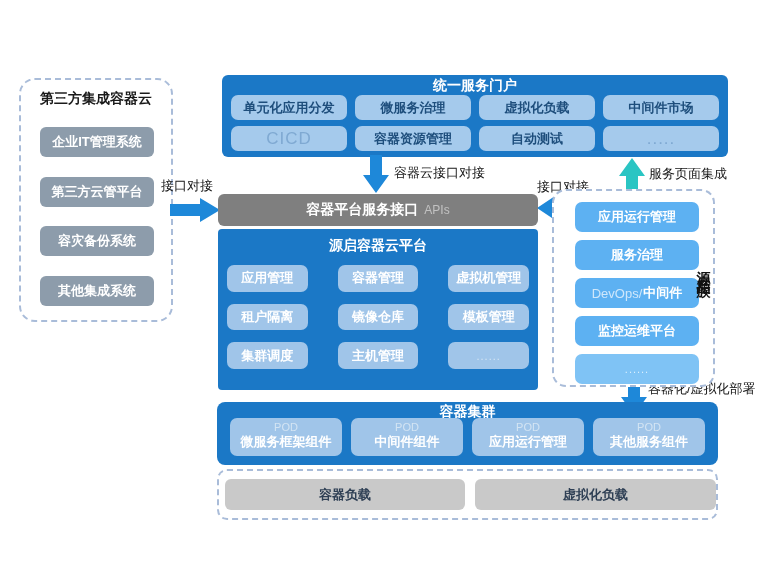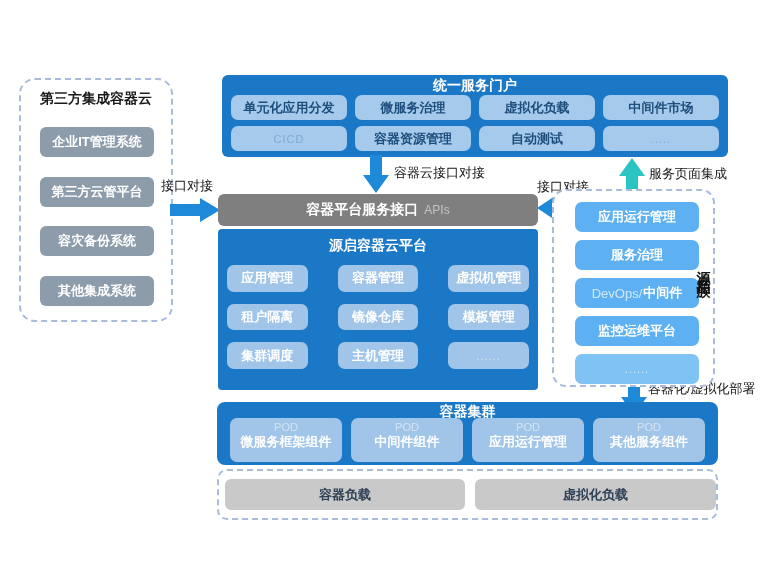--- a/index.html
+++ b/index.html
@@ -9,21 +9,21 @@
     overflow:hidden;
   }
   
   .dashed-panel{position:absolute;border:2px dashed #a9bcd9;border-radius:16px;box-sizing:border-box;background:#fff;}
   .blue-panel{position:absolute;background:#1b78c6;box-sizing:border-box;}
   .panel-title{position:absolute;left:0;right:0;text-align:center;color:#ffffff;font-weight:bold;font-size:14px;}
   .black-title{position:absolute;color:#1a1a1a;font-weight:bold;font-size:14px;text-align:center;}
   .flag-label{position:absolute;color:#141414;font-weight:normal;font-size:13px;white-space:nowrap;}
   .light-btn{background:#a5caec;border-radius:7px;color:#1e4e7c;font-weight:bold;font-size:13px;
     display:flex;align-items:center;justify-content:center;white-space:nowrap;}
-  .light-btn.muted{color:#7fa9d2;font-weight:normal;font-size:11px;letter-spacing:1px;}
+  .light-btn.muted{color:#7fa9d2;font-weight:normal;font-size:17px;letter-spacing:1px;}
   .gray-item{position:absolute;background:#8d9cab;color:#ffffff;border-radius:6px;font-weight:bold;font-size:13px;
     display:flex;align-items:center;justify-content:center;white-space:nowrap;}
   .arrow-svg{position:absolute;display:block;}
 
   
   #left-panel{left:19px;top:78px;width:154px;height:244px;}
   #left-panel .black-title{left:0;right:0;top:10px;}
   .left-item{left:19px;width:114px;height:30px;}
 
   
@@ -51,21 +51,21 @@
   .right-btn{position:absolute;left:21px;width:124px;height:30px;background:#5db1f2;border-radius:7px;
     color:#ffffff;font-weight:bold;font-size:13px;display:flex;align-items:center;justify-content:center;white-space:nowrap;}
   .right-btn .prefix{color:#cfe7fb;font-weight:normal;margin-right:1px;}
   .right-btn.lighter{background:#7fc3f5;color:#d9eefd;font-weight:normal;font-size:11px;letter-spacing:1px;}
   #right-side-label{position:absolute;right:0px;top:69px;writing-mode:vertical-rl;text-orientation:upright;
     color:#111;font-weight:bold;font-size:14px;letter-spacing:3px;}
 
   
   #cluster{left:217px;top:402px;width:501px;height:63px;border-radius:8px;}
   #cluster .panel-title{top:1px;}
-  #pod-grid{position:absolute;left:13px;right:13px;top:16px;height:44px;
+  #pod-grid{position:absolute;left:13px;right:13px;top:16px;height:38px;
     display:grid;grid-template-columns:repeat(4,1fr);gap:9px;}
   .pod{background:#a0c5e9;border-radius:7px;text-align:center;padding-top:2px;box-sizing:border-box;}
   .pod .tag{color:#d3e4f3;font-size:11px;line-height:1.3;display:block;}
   .pod .label{color:#ffffff;font-weight:bold;font-size:13px;line-height:1.3;display:block;white-space:nowrap;}
 
   
   #workloads{left:217px;top:469px;width:501px;height:51px;border-radius:10px;}
   .workload{position:absolute;top:8px;height:31px;background:#c9c9c9;border-radius:6px;color:#2e3f54;
     font-weight:bold;font-size:13px;display:flex;align-items:center;justify-content:center;}
   #workload-0{left:6px;width:240px;}

